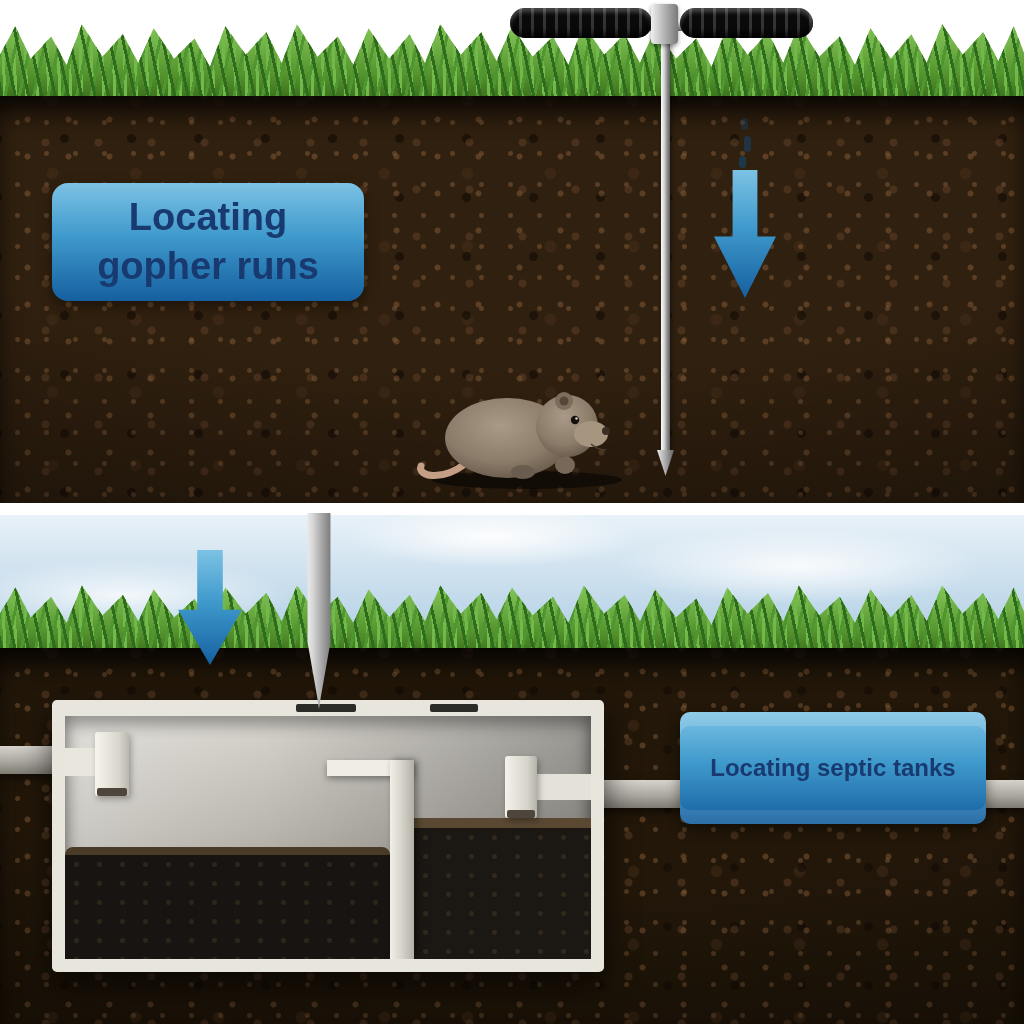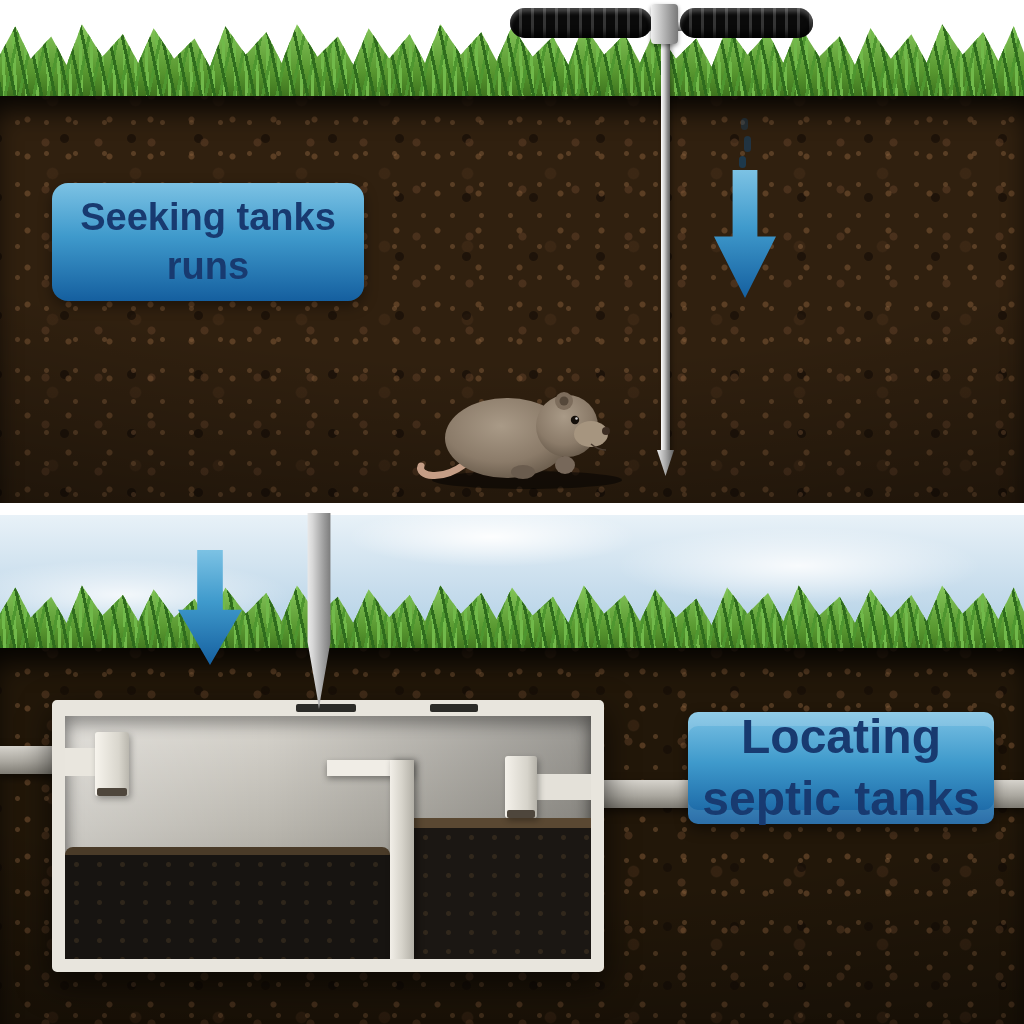--- a/index.html
+++ b/index.html
@@ -90,22 +90,22 @@
 
   
   .label{
     display:flex;align-items:center;justify-content:center;text-align:center;
     font-weight:bold;color:var(--label-text,#183a70);
     background:linear-gradient(180deg,var(--blue-light,#7cc2e4) 0%,var(--blue-mid,#3f9acc) 45%,var(--blue-dark,#155f9f) 100%);
     box-shadow:0 5px 14px rgba(0,0,0,.4);
     padding:0 8px;box-sizing:border-box;z-index:7;
   }
   .label-top{left:52px;top:183px;width:312px;height:118px;border-radius:16px;font-size:38px;line-height:1.3;}
-  .label-bottom{left:680px;top:712px;width:306px;height:112px;border-radius:10px;font-size:48px;line-height:1.3;
-    box-shadow:0 5px 14px rgba(0,0,0,.45), inset 0 14px 0 rgba(255,255,255,.16), inset 0 -14px 0 rgba(255,255,255,.1);margin-left:8px;}
+  .label-bottom{left:680px;top:712px;width:306px;height:112px;border-radius:10px;font-size:24px;line-height:1.3;
+    box-shadow:0 5px 14px rgba(0,0,0,.45), inset 0 14px 0 rgba(255,255,255,.16), inset 0 -14px 0 rgba(255,255,255,.1);}
 
   
   .gopher{left:415px;top:370px;width:215px;height:120px;}
 
   
   .pipe-ext{height:28px;z-index:2;
     background:linear-gradient(180deg,#d6d3cc 0%,#aba8a0 55%,#7e7b73 100%);
     box-shadow:0 4px 8px rgba(0,0,0,.5);}
   .pipe-ext-left{left:0;top:746px;width:56px;}
   .pipe-ext-right{left:600px;top:780px;width:424px;}
@@ -181,21 +181,21 @@
     <ellipse cx="150" cy="95" rx="10" ry="9" fill="#77685a"></ellipse>
     <ellipse cx="108" cy="102" rx="12" ry="7" fill="#6a5c4e"></ellipse>
     <path d="M176,74 q7,6 15,6" stroke="#4a3c30" stroke-width="1.5" fill="none"></path>
   </svg>
 
   <div class="abs dash dash1"></div>
   <div class="abs dash dash2"></div>
   <div class="abs dash dash3"></div>
   <div class="abs arrow arrow-top"></div>
 
-  <div class="abs label label-top">Seeking tanks runs</div>
+  <div class="abs label label-top">Locating gopher runs</div>
 
   <div class="abs divider"></div>
 
   <div class="abs sky-bottom"></div>
   <div class="abs grass grass-bottom"></div>
   <div class="abs soil soil-bottom"></div>
 
   <div class="abs pipe-ext pipe-ext-left"></div>
   <div class="abs pipe-ext pipe-ext-right"></div>
 

